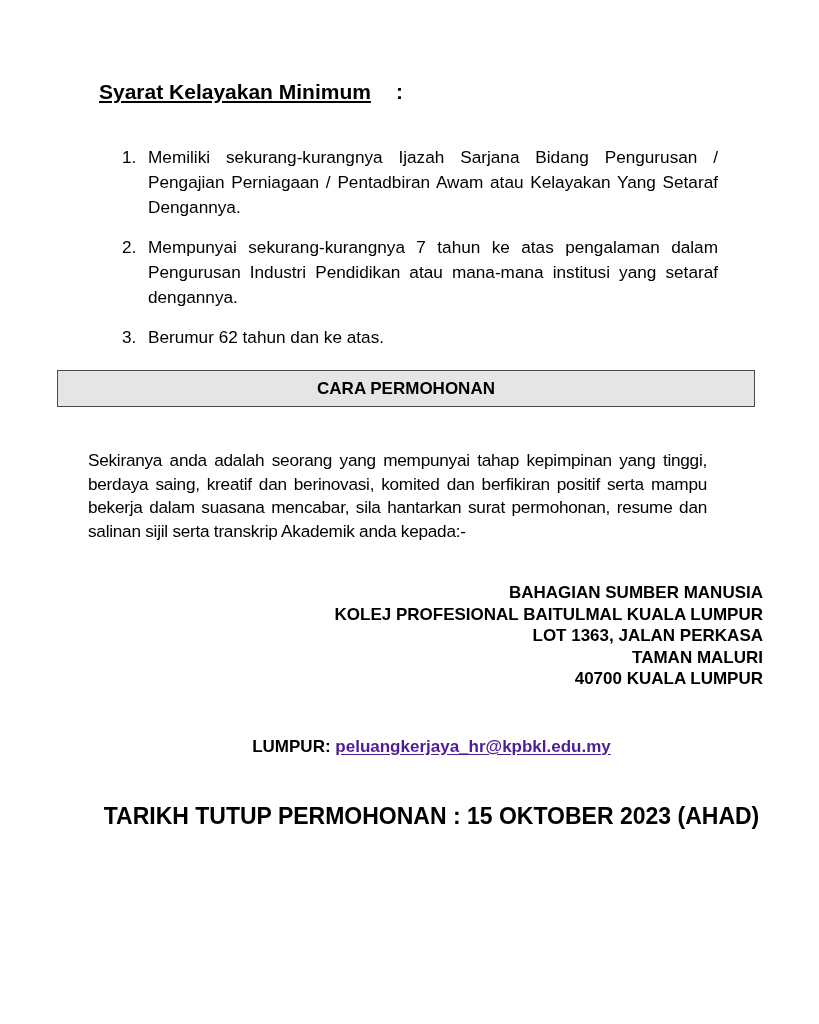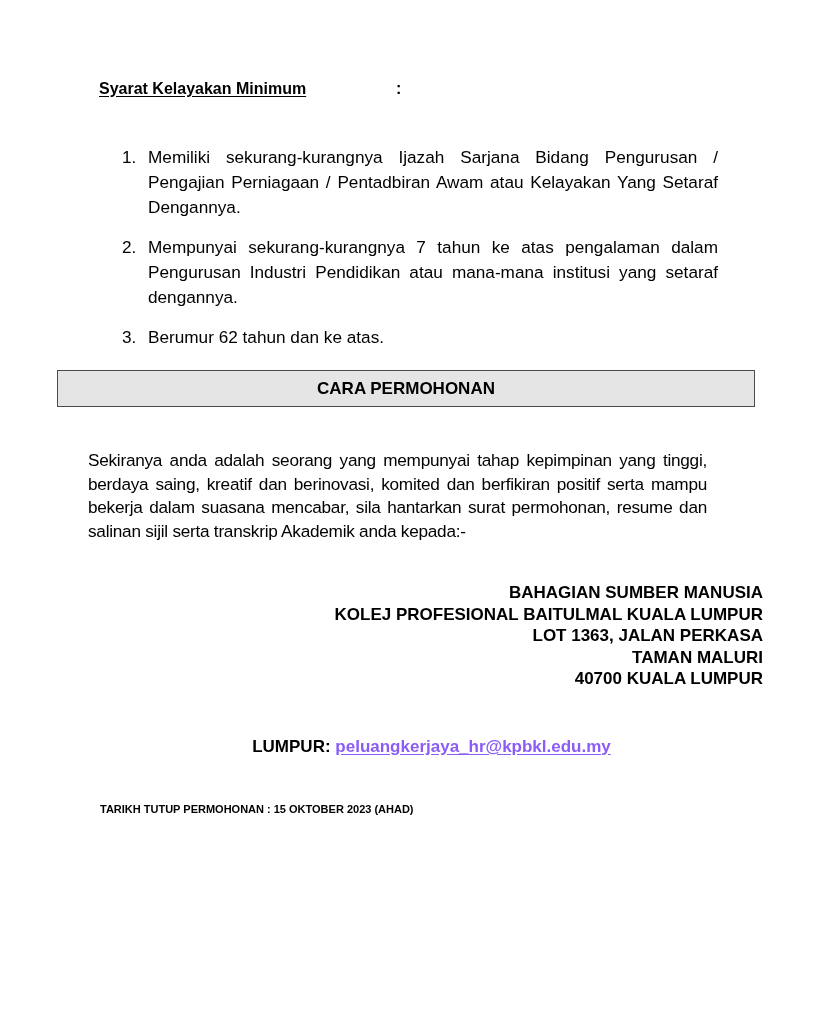--- a/index.html
+++ b/index.html
@@ -2,21 +2,21 @@
 <html><head>
   <meta charset="utf-8">
   <style>
     html, body { margin: 0; padding: 0; background: #ffffff; }
     body {
       width: 819px; height: 1024px; position: relative; overflow: hidden;
       font-family: "Liberation Sans", sans-serif; color: #000;
     }
     .heading {
       position: absolute; left: 99px; top: 80px;
-      font-size: 16px; font-weight: bold;
+      font-size: 21px; font-weight: bold;
     }
     .heading .title { text-decoration: underline; text-underline-offset: 2px; }
     .heading .colon { position: absolute; left: 297px; top: 0; }
     .req-list {
       position: absolute; left: 122px; top: 145px; width: 596px;
       margin: 0; padding: 0; list-style: none;
       font-size: 17.2px; line-height: 25px;
     }
     .req-list li { position: relative; padding-left: 26px; text-align: justify; margin-bottom: 15px; }
     .req-list li .num { position: absolute; left: 0; top: 0; }
@@ -32,24 +32,24 @@
       letter-spacing: -0.25px;
     }
     .address {
       position: absolute; left: 100px; top: 582px; width: 663px;
       text-align: right; font-size: 17px; font-weight: bold; line-height: 21.6px;
     }
     .email-line {
       position: absolute; left: 100px; top: 737px; width: 663px;
       text-align: center; font-size: 17px; font-weight: bold;
     }
-    .email-line a { color: #8b5cf6; text-decoration: underline; text-underline-offset: 2px; }
+    .email-line a { color: #4c1d95; text-decoration: underline; text-underline-offset: 2px; }
     .deadline {
       position: absolute; left: 100px; top: 803px; width: 663px;
-      font-size: 11px; font-weight: bold;
+      text-align: center; font-size: 23px; font-weight: bold;
     }
   </style>
 </head>
 <body>
 
 <div class="heading">
   <span class="title">Syarat Kelayakan Minimum</span>
   <span class="colon">:</span>
 </div>
 

